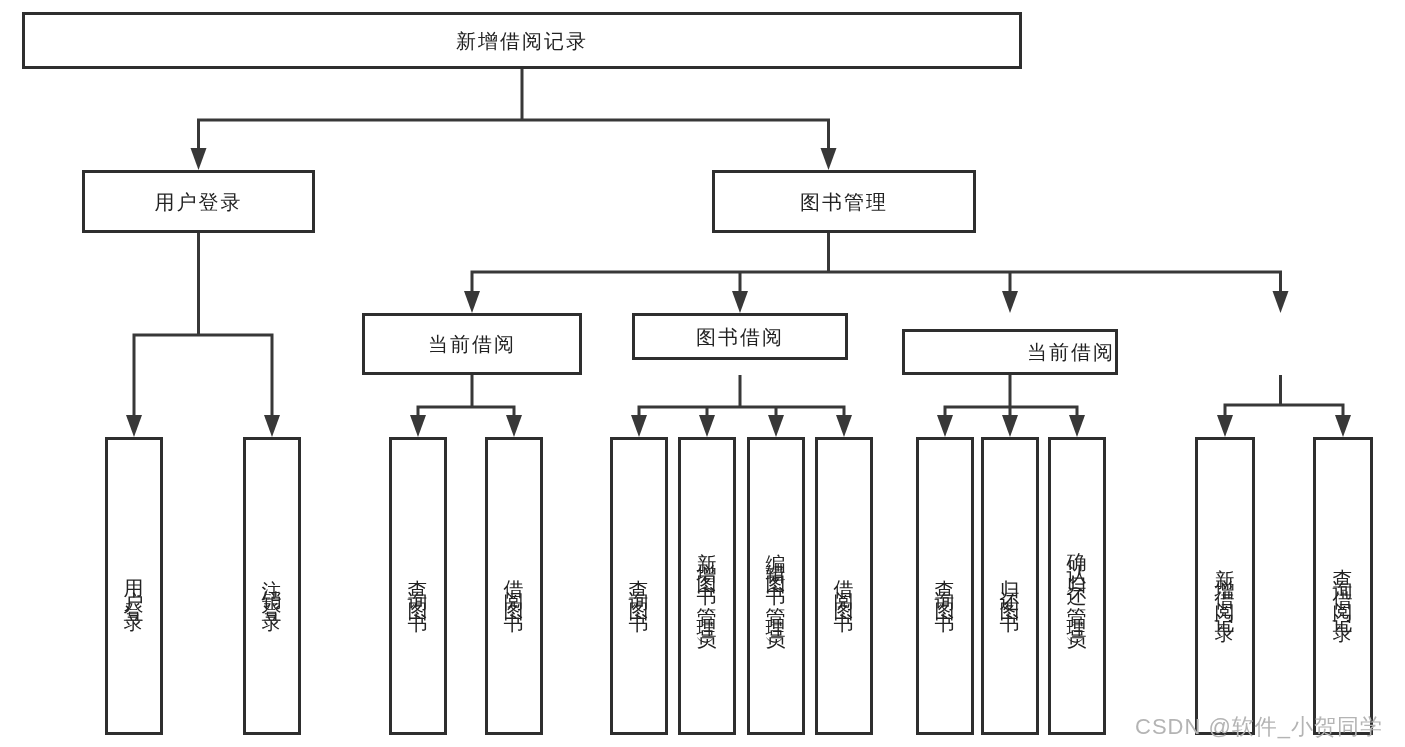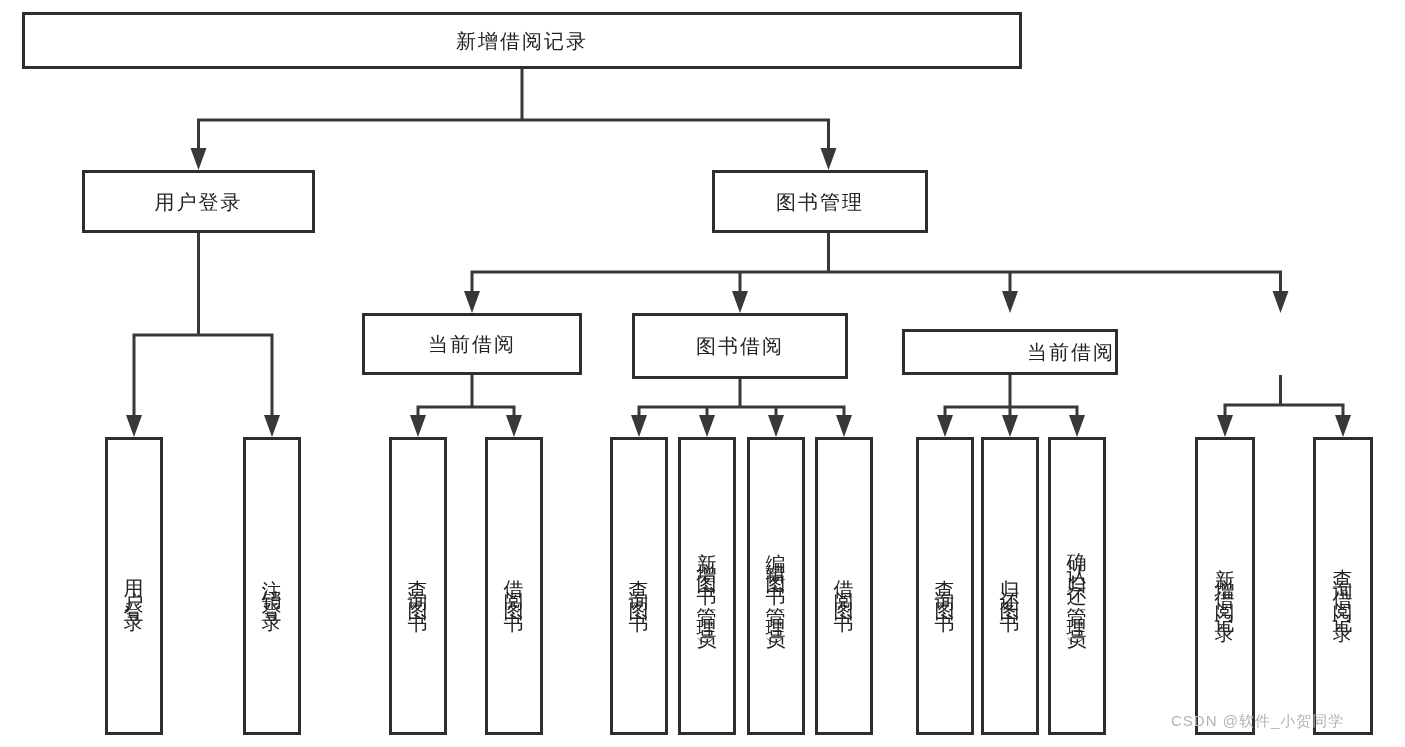--- a/index.html
+++ b/index.html
@@ -32,23 +32,23 @@
   .node.v .lbl {
     writing-mode: vertical-rl;
     text-orientation: mixed;
     font-size: 20px;
     letter-spacing: 11px;
     line-height: 1;
     white-space: nowrap;
   }
   .watermark {
     position: absolute;
-    left: 1171px; top: 712px;
+    left: 1135px; top: 712px;
     z-index: 3;
-    font-size: 15px;
+    font-size: 22px;
     letter-spacing: 1px;
     color: var(--watermark, #b4b4b4);
     white-space: nowrap;
   }
 </style>
 </head>
 <body>
 
 <div id="diagram">
   <svg id="wires" width="1405" height="747">
@@ -93,27 +93,27 @@
         <polygon points="1335,415 1351,415 1343,437" fill="#383838"></polygon>
       </g>
     </svg>
   <div class="watermark">CSDN @软件_小贺同学</div>
 <div class="node h" style="left: 22px; top: 12px; width: 1000px; height: 57px;">
       <span class="lbl">新增借阅记录</span>
     </div>
     <div class="node h" style="left: 82px; top: 170px; width: 233px; height: 63px;">
       <span class="lbl">用户登录</span>
     </div>
-    <div class="node h" style="left: 712px; top: 170px; width: 216px; height: 63px;">
+    <div class="node h" style="left: 712px; top: 170px; width: 264px; height: 63px;">
       <span class="lbl">图书管理</span>
     </div>
     <div class="node h" style="left: 362px; top: 313px; width: 220px; height: 62px;">
       <span class="lbl">当前借阅</span>
     </div>
-    <div class="node h" style="left: 632px; top: 313px; width: 216px; height: 66px;">
+    <div class="node h" style="left: 632px; top: 313px; width: 216px; height: 47px;">
       <span class="lbl">图书借阅</span>
     </div>
     <div class="node h" style="left: 902px; top: 329px; width: 216px; height: 46px; justify-content: flex-end;">
       <span class="lbl">当前借阅</span>
     </div>
     <div class="node v" style="left: 105px; top: 437px; width: 58px; height: 298px;">
       <span class="lbl">用户登录</span>
     </div>
     <div class="node v" style="left: 243px; top: 437px; width: 58px; height: 298px;">
       <span class="lbl">注销登录</span>

